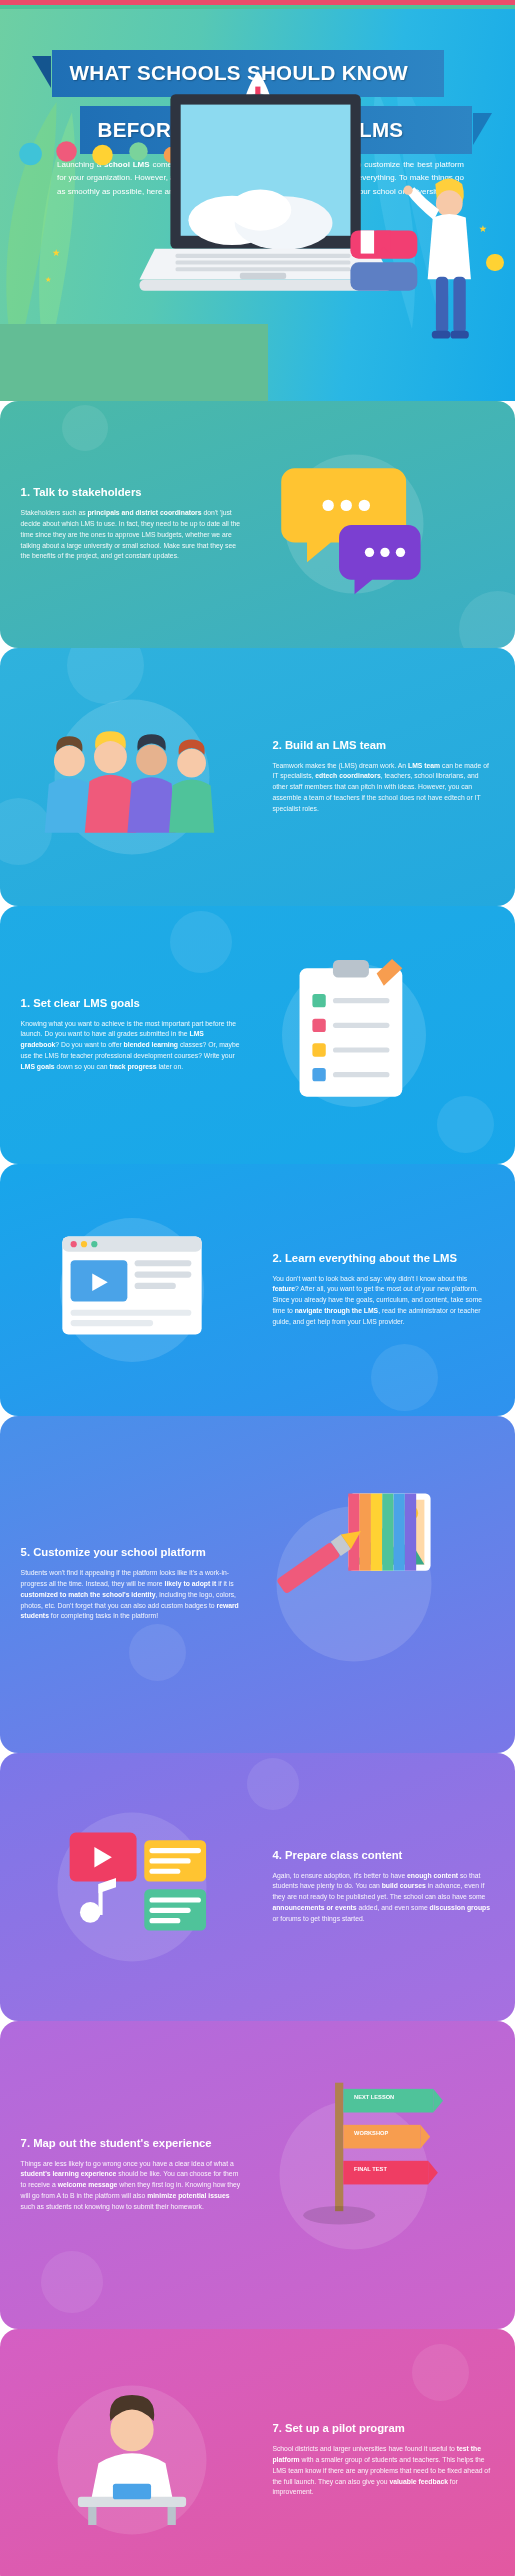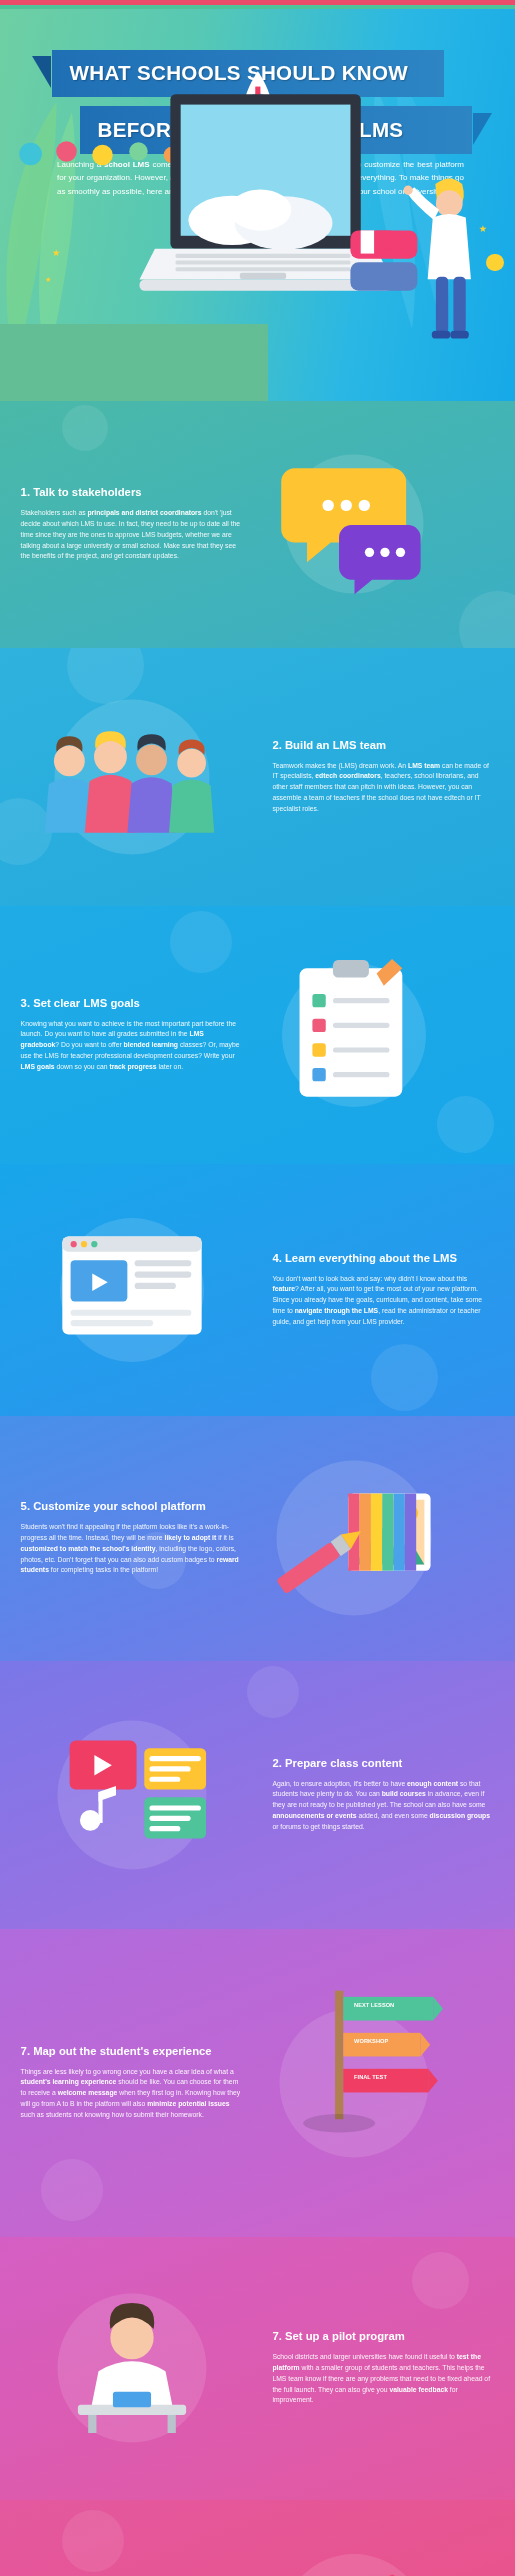--- a/index.html
+++ b/index.html
@@ -83,21 +83,21 @@
   .hero-art {
     position: absolute;
     bottom: 0; left: 0; width: 515px; height: 242px;
   }
   .hero-ground {
     position: absolute; bottom: 0; left: 0; width: 268px; height: 77px;
     background: #63bd95;
   }
 
   
-  .sec { position: relative; width: 515px; overflow: hidden; }
+  .sec { position: relative; width: 515px; overflow: hidden; border-radius: 18px; }
   .sec .bubble {
     position: absolute;
     border-radius: 50%;
     background: rgba(255,255,255,.09);
     pointer-events: none;
   }
   .sec-inner {
     position: relative;
     display: flex;
     align-items: center;
@@ -290,21 +290,21 @@
         </p>
       </div>
     </div>
   </section>
 
   <section class="sec" style="height:258px;background:linear-gradient(160deg,#1fabe5 0%,#18a6ea 100%)">
     <div class="bubble" style="width:62px;height:62px;left:170px;top:5.2px"></div>
     <div class="bubble" style="width:57px;height:57px;right:20.6px;bottom:10.3px"></div>
     <div class="sec-inner">
       <div class="txt left">
-        <h2>3. Set clear LMS goals</h2>
+        <h2>1. Set clear LMS goals</h2>
         <p>
           Knowing what you want to achieve is the most important part before the launch. Do you want to have all grades submitted in the <b>LMS gradebook</b>? Do you want to offer <b>blended learning</b> classes? Or, maybe use the LMS for teacher professional development courses? Write your <b>LMS goals</b> down so you can <b>track progress</b> later on.
         </p>
       </div>
       <div class="art">
         <div class="circ" style="width:144px;height:144px;background:rgba(255,255,255,.13)"></div>
         <svg style="position:absolute;left:46px;top:52px;width:129px;height:149px" viewBox="0 0 250 290">
           <rect x="20" y="20" width="200" height="250" rx="14" fill="#ffffff"></rect>
           <rect x="85" y="4" width="70" height="34" rx="10" fill="#b9c3cc"></rect>
           <g>
@@ -337,29 +337,29 @@
           <rect x="36" y="66" width="110" height="80" rx="8" fill="#4aa3e8"></rect>
           <polygon points="78,92 78,126 108,109" fill="#ffffff"></polygon>
           <rect x="160" y="66" width="110" height="12" rx="6" fill="#d7dde3"></rect>
           <rect x="160" y="88" width="110" height="12" rx="6" fill="#d7dde3"></rect>
           <rect x="160" y="110" width="80" height="12" rx="6" fill="#d7dde3"></rect>
           <rect x="36" y="162" width="234" height="12" rx="6" fill="#e6ebef"></rect>
           <rect x="36" y="182" width="160" height="12" rx="6" fill="#e6ebef"></rect>
         </svg>
       </div>
       <div class="txt right">
-        <h2>4. Learn everything about the LMS</h2>
+        <h2>2. Learn everything about the LMS</h2>
         <p>
           You don't want to look back and say: why didn't I know about this <b>feature</b>? After all, you want to get the most out of your new platform. Since you already have the goals, curriculum, and content, take some time to <b>navigate through the LMS</b>, read the administrator or teacher guide, and get help from your LMS provider.
         </p>
       </div>
     </div>
   </section>
 
-  <section class="sec" style="height:245px;background:linear-gradient(160deg,#4790ea 0%,#7a77e8 100%)">
+  <section class="sec" style="height:337px;background:linear-gradient(160deg,#4790ea 0%,#7a77e8 100%)">
     <div class="bubble" style="width:57px;height:57px;left:129px;bottom:72px"></div>
     <div class="sec-inner">
       <div class="txt left">
         <h2>5. Customize your school platform</h2>
         <p>
           Students won't find it appealing if the platform looks like it's a work-in-progress all the time. Instead, they will be more <b>likely to adopt it</b> if it is <b>customized to match the school's identity</b>, including the logo, colors, photos, etc. Don't forget that you can also add custom badges to <b>reward students</b> for completing tasks in the platform!
         </p>
       </div>
       <div class="art">
         <div class="circ" style="width:155px;height:155px;background:rgba(255,255,255,.13)"></div>
@@ -403,21 +403,21 @@
           <rect x="185" y="150" width="120" height="80" rx="10" fill="#4fc39a"></rect>
           <rect x="195" y="166" width="100" height="10" rx="5" fill="#ffffff"></rect>
           <rect x="195" y="186" width="80" height="10" rx="5" fill="#ffffff"></rect>
           <rect x="195" y="206" width="60" height="10" rx="5" fill="#ffffff"></rect>
           <circle cx="80" cy="195" r="20" fill="#ffffff"></circle>
           <rect x="96" y="140" width="8" height="60" fill="#ffffff"></rect>
           <path d="M96 140 l34 -12 v18 l-34 12z" fill="#ffffff"></path>
         </svg>
       </div>
       <div class="txt right">
-        <h2>2. Prepare class content</h2>
+        <h2>4. Prepare class content</h2>
         <p>
           Again, to ensure adoption, it's better to have <b>enough content</b> so that students have plenty to do. You can <b>build courses</b> in advance, even if they are not ready to be published yet. The school can also have some <b>announcements or events</b> added, and even some <b>discussion groups</b> or forums to get things started.
         </p>
       </div>
     </div>
   </section>
 
   <section class="sec" style="height:308px;background:linear-gradient(160deg,#b06bdd 0%,#cf63c9 100%)">
     <div class="bubble" style="width:62px;height:62px;left:41px;bottom:15.5px"></div>
     <div class="sec-inner">

